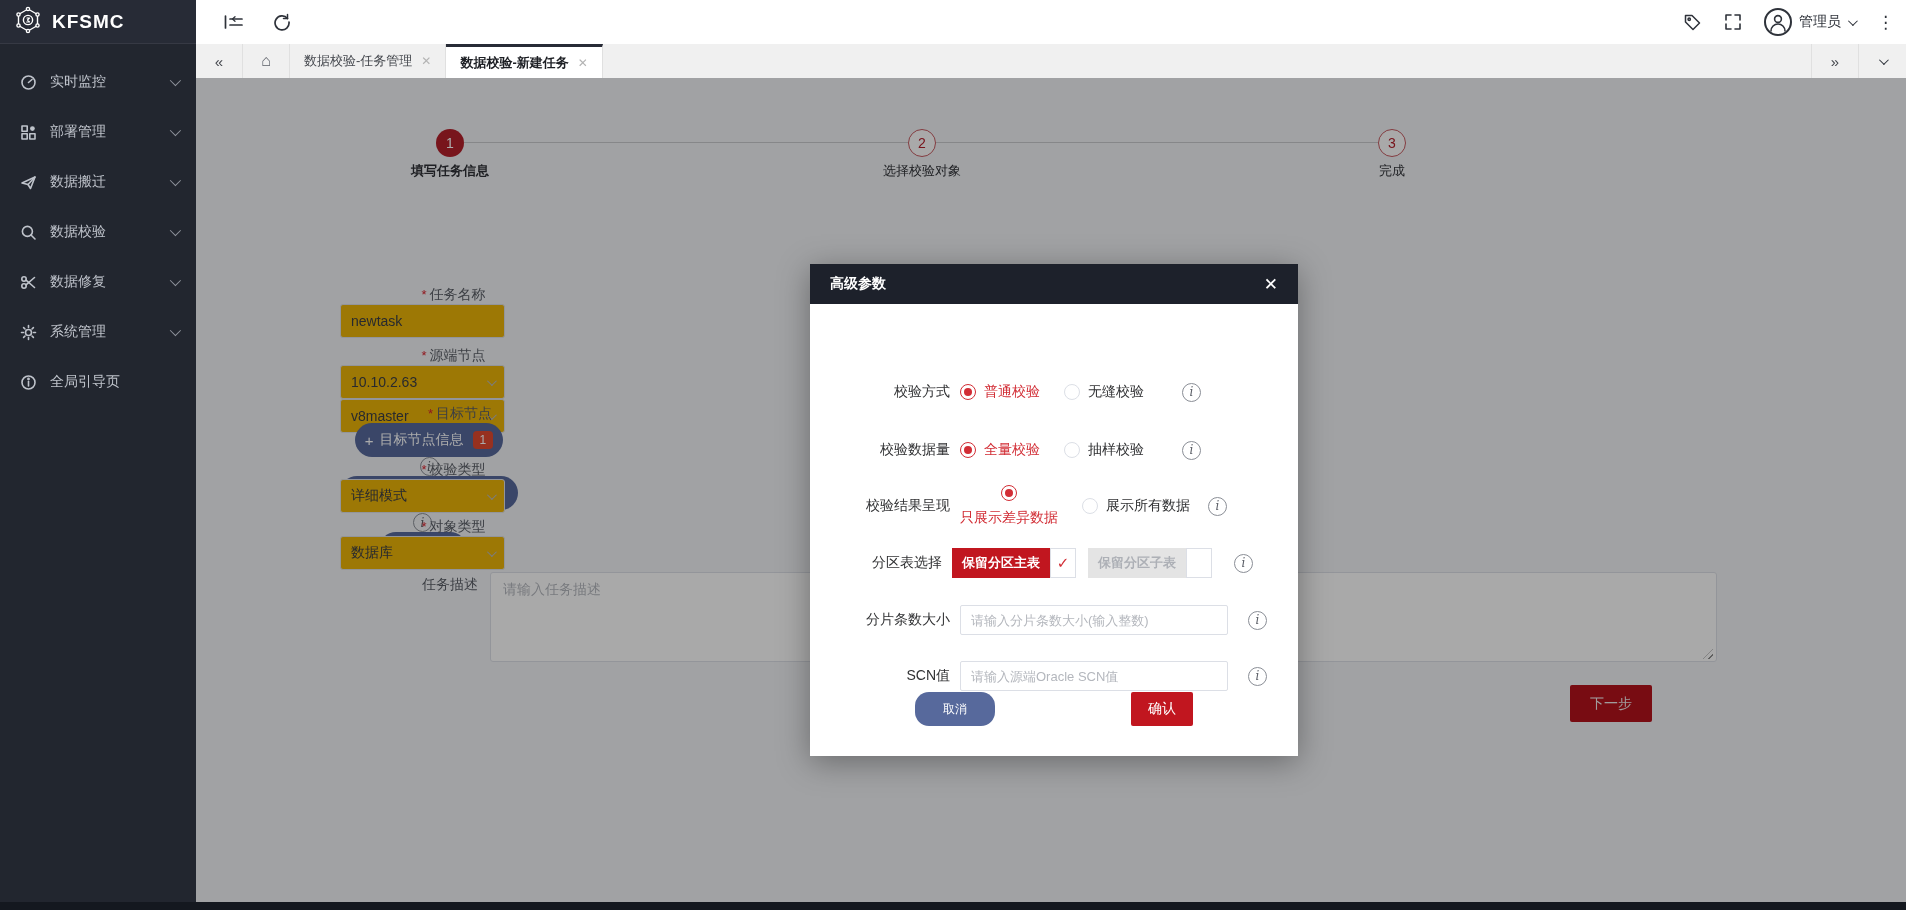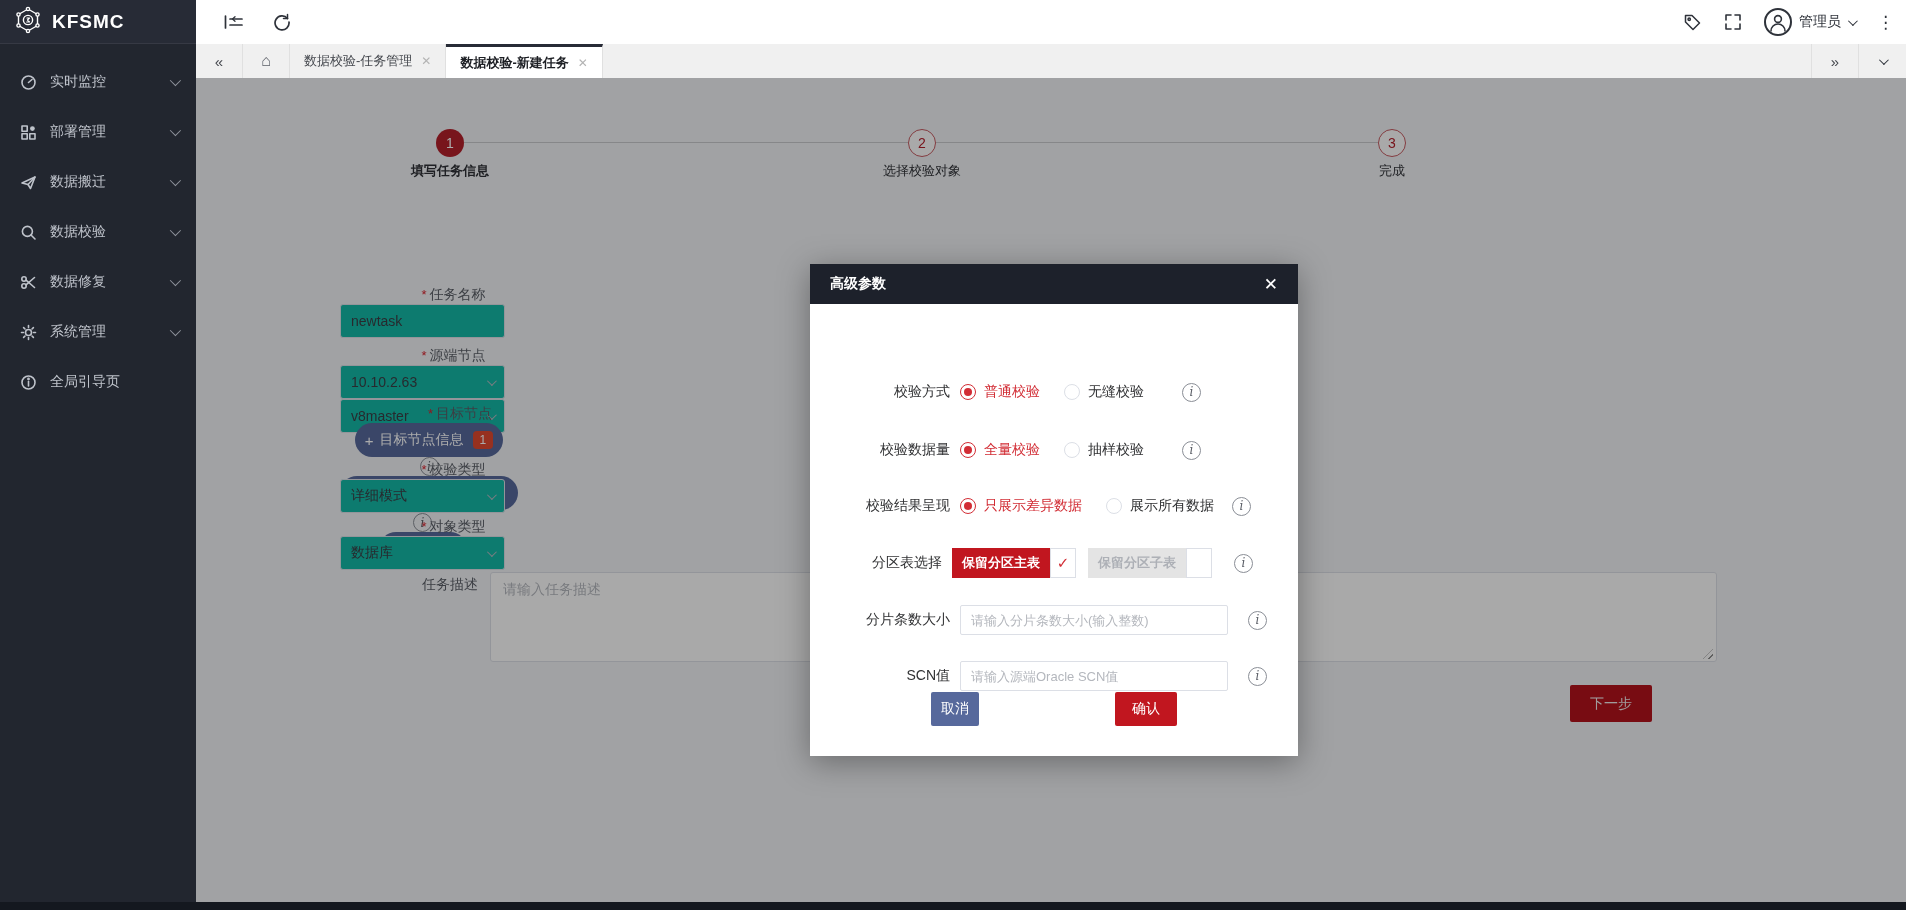--- a/index.html
+++ b/index.html
@@ -46,21 +46,21 @@
   .step-circle { position:absolute; width:28px; height:28px; border-radius:50%; display:flex; align-items:center; justify-content:center; font-size:14px; top:51px; }
   .step-circle.done { background:#b3202b; color:#fff; }
   .step-circle.todo { background:#fdfdfd; border:1px solid #c45a60; color:#b3202b; }
   .step-label { position:absolute; top:84px; font-size:13px; color:#2f3136; transform:translateX(-50%); white-space:nowrap; }
   .step-line { position:absolute; top:64px; height:1px; background:#c8cacd; }
 
   
   .frow { position:absolute; display:flex; align-items:center;flex-direction:column; }
   .flabel { width:150px; text-align:right; font-size:14px; color:#5a5e66; padding-right:12px; white-space:nowrap; }
   .req { color:#d9232e; margin-right:3px; font-size:13px; }
-  .f-input, .f-select { height:34px; width:165px; background:#14b8a6; border:1px solid #dcdfe6; border-radius:3px; font-size:14px; color:#3b3e45; padding:0 10px; font-family:inherit; }
+  .f-input, .f-select { height:34px; width:165px; background:#eab308; border:1px solid #dcdfe6; border-radius:3px; font-size:14px; color:#3b3e45; padding:0 10px; font-family:inherit; }
   .f-select { display:flex; align-items:center; justify-content:space-between; }
   .caret { width:7px; height:7px; border-right:1.5px solid #b6bac2; border-bottom:1.5px solid #b6bac2; transform:rotate(45deg) translateY(-2px); }
   .pill { height:34px; border-radius:17px; background:#57699c; color:#fff; font-size:14px; display:flex; align-items:center; justify-content:center; padding:0 18px; border:none; cursor:pointer; white-space:nowrap; }
   .badge { background:#e14a31; color:#fff; font-size:12px; border-radius:4px; padding:2px 7px; margin-left:9px; }
   .info-i { width:19px; height:19px; border:1px solid #8a8e96; border-radius:50%; display:inline-flex; align-items:center; justify-content:center; font-family:"DejaVu Serif",serif; font-style:italic; font-size:12px; color:#5a5e66; flex:0 0 auto; }
   .f-textarea { position:absolute; left:294px; top:494px; width:1227px; height:90px; background:#fdfdfd; border:1px solid #dcdfe6; border-radius:3px; font-size:14px; color:#3b3e45; padding:8px 12px; resize:none; font-family:inherit; }
   .resize-grip { position:absolute; left:1507px; top:571px; width:10px; height:10px; background:repeating-linear-gradient(-45deg, transparent 0 2.5px, #8e8e8e 2.5px 4px); clip-path:polygon(100% 0, 100% 100%, 0 100%); }
   .next-btn { position:absolute; left:1374px; top:607px; width:82px; height:37px; background:#b3121c; color:#efe9e9; font-size:14px; border:none; border-radius:2px; cursor:pointer; font-family:inherit; }
 
   
@@ -76,21 +76,21 @@
   .radio.checked::after { content:""; position:absolute; left:3px; top:3px; width:8px; height:8px; border-radius:50%; background:#d22d35; }
   .opt-text { font-size:14px; color:#303133; white-space:nowrap; }
   .opt-text.sel { color:#d22d35; }
   .pt-btn { height:30px; padding:0 10px; font-size:13px; font-weight:bold; display:flex; align-items:center; border:none; cursor:pointer; white-space:nowrap; font-family:inherit; }
   .pt-btn.primary { background:#c1161f; color:#fff; }
   .pt-btn.secondary { background:#e4e4e4; color:#adb0b6; }
   .pt-check { width:26px; height:30px; border:1px solid #dcdfe6; background:#fff; display:flex; align-items:center; justify-content:center; color:#d22d35; font-size:15px; font-weight:bold; cursor:pointer; }
   .m-input { width:268px; height:30px; border:1px solid #dcdfe6; border-radius:2px; font-size:13px; color:#3b3e45; padding:0 10px; font-family:inherit; }
   .m-input::placeholder, .f-textarea::placeholder, .f-input::placeholder { color:#b4b7bd; }
   .modal-footer { position:absolute; left:0; top:428px; width:100%; display:flex; justify-content:center; gap:136px; }
-  .btn-cancel { width:48px; height:34px; background:#57699c; color:#fff; border:none; border-radius:2px; font-size:14px; cursor:pointer; font-family:inherit; }
+  .btn-cancel { width:80px; height:34px; background:#57699c; color:#fff; border:none; border-radius:14px; font-size:12px; cursor:pointer; font-family:inherit; }
   .btn-confirm { width:62px; height:34px; background:#c1161f; color:#fff; border:none; border-radius:2px; font-size:14px; cursor:pointer; font-family:inherit; }
 
   .bottom-bar { position:absolute; left:0; bottom:0; width:100%; height:8px; background:#14181f; z-index:200; }
 </style>
 </head>
 <body>
 
 <div class="sidebar">
   <div class="logo-row">
     <span>
@@ -370,21 +370,21 @@
     </span>
     <span class="radio-opt">
       <span class="radio"></span>
       <span class="opt-text">抽样校验</span>
     </span>
     <span class="info-i" style="margin-left:14px;">i</span>
   </div>
 
   <div class="mrow" style="top:226px;">
     <div class="mlabel">校验结果呈现</div>
-    <span class="radio-opt" style="">
+    <span class="radio-opt" style="flex-direction:column;">
       <span class="radio checked"></span>
       <span class="opt-text sel">只展示差异数据</span>
     </span>
     <span class="radio-opt" style="margin-right:18px;">
       <span class="radio"></span>
       <span class="opt-text">展示所有数据</span>
     </span>
     <span class="info-i">i</span>
   </div>
 

